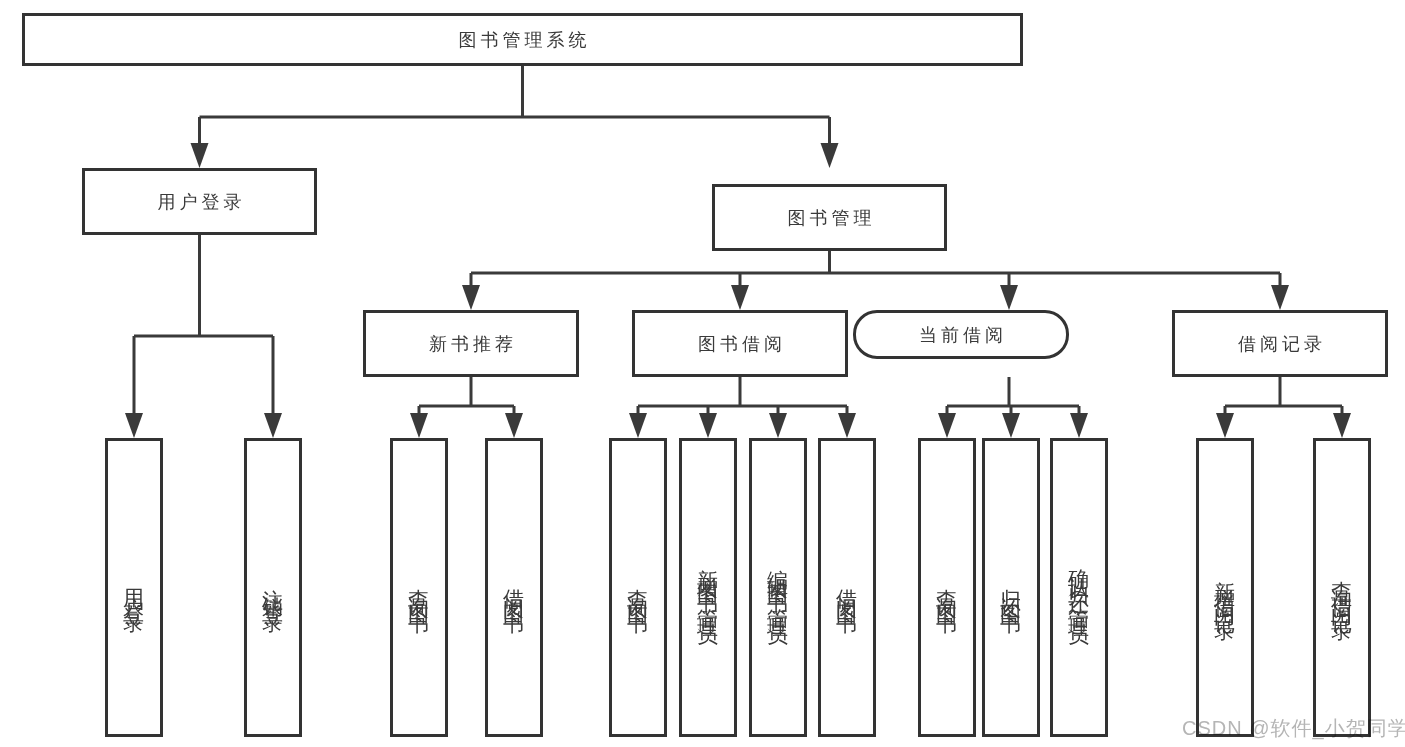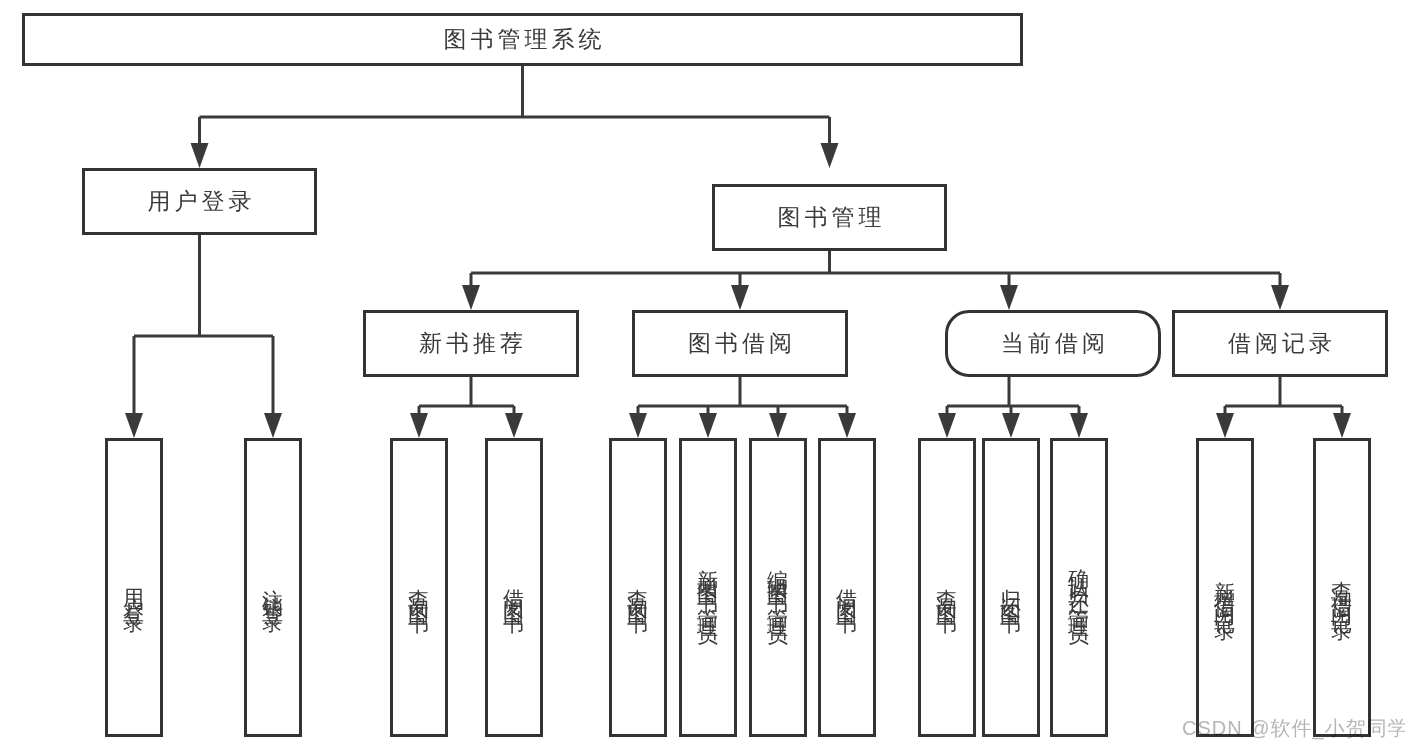--- a/index.html
+++ b/index.html
@@ -23,21 +23,21 @@
     position: absolute;
     background: #ffffff;
     border: 3px solid #333333;
     color: #3a3a3a;
     display: flex;
     align-items: center;
     justify-content: center;
     z-index: 1;
   }
   .hbox {
-    font-size: 23px;
+    font-size: 18px;
     letter-spacing: 4px;
     text-indent: 4px;
   }
   .vbox {
     font-size: 21px;
   }
   .vbox .vtext {
     writing-mode: vertical-rl;
     text-orientation: mixed;
     letter-spacing: 8px;
@@ -104,21 +104,21 @@
   <div class="box hbox" style="left:712px; top:168px; width:235px; height:67px;margin-top:16px;">
     <span>图书管理</span>
   </div>
 
   <div class="box hbox" style="left:632px; top:310px; width:216px; height:67px;">
     <span>图书借阅</span>
   </div>
   <div class="box hbox" style="left:363px; top:310px; width:216px; height:67px;">
     <span>新书推荐</span>
   </div>
-  <div class="box hbox" style="left:945px; top:310px; width:216px; height:67px;border-radius:24px;">
+  <div class="box hbox" style="left:853px; top:310px; width:216px; height:49px;border-radius:24px;">
     <span>当前借阅</span>
   </div>
   <div class="box hbox" style="left:1172px; top:310px; width:216px; height:67px;">
     <span>借阅记录</span>
   </div>
 
   <div class="box vbox" style="left:105px; top:438px; width:58px; height:299px;">
     <span class="vtext">用户登录</span>
   </div>
   <div class="box vbox" style="left:244px; top:438px; width:58px; height:299px;">

